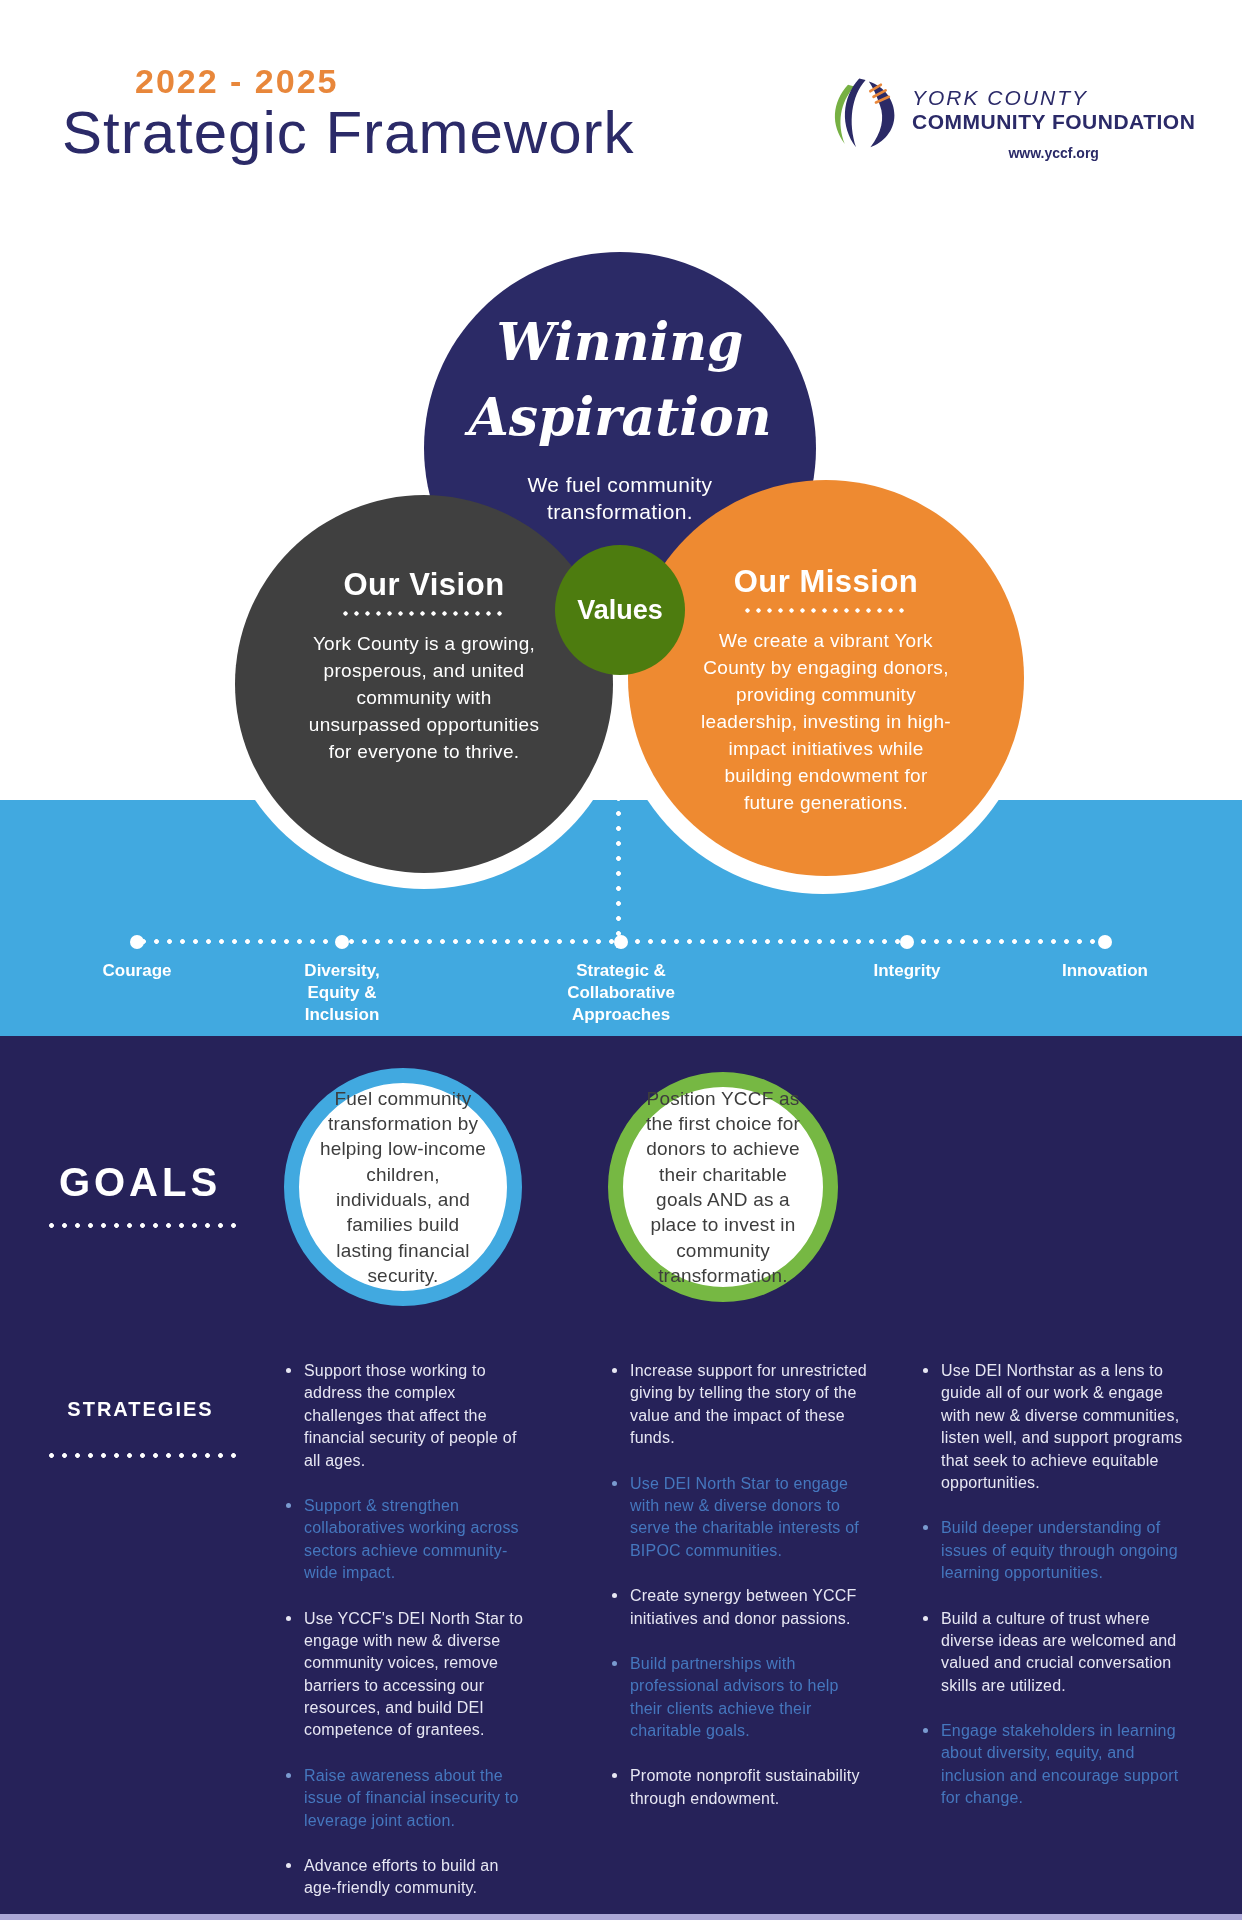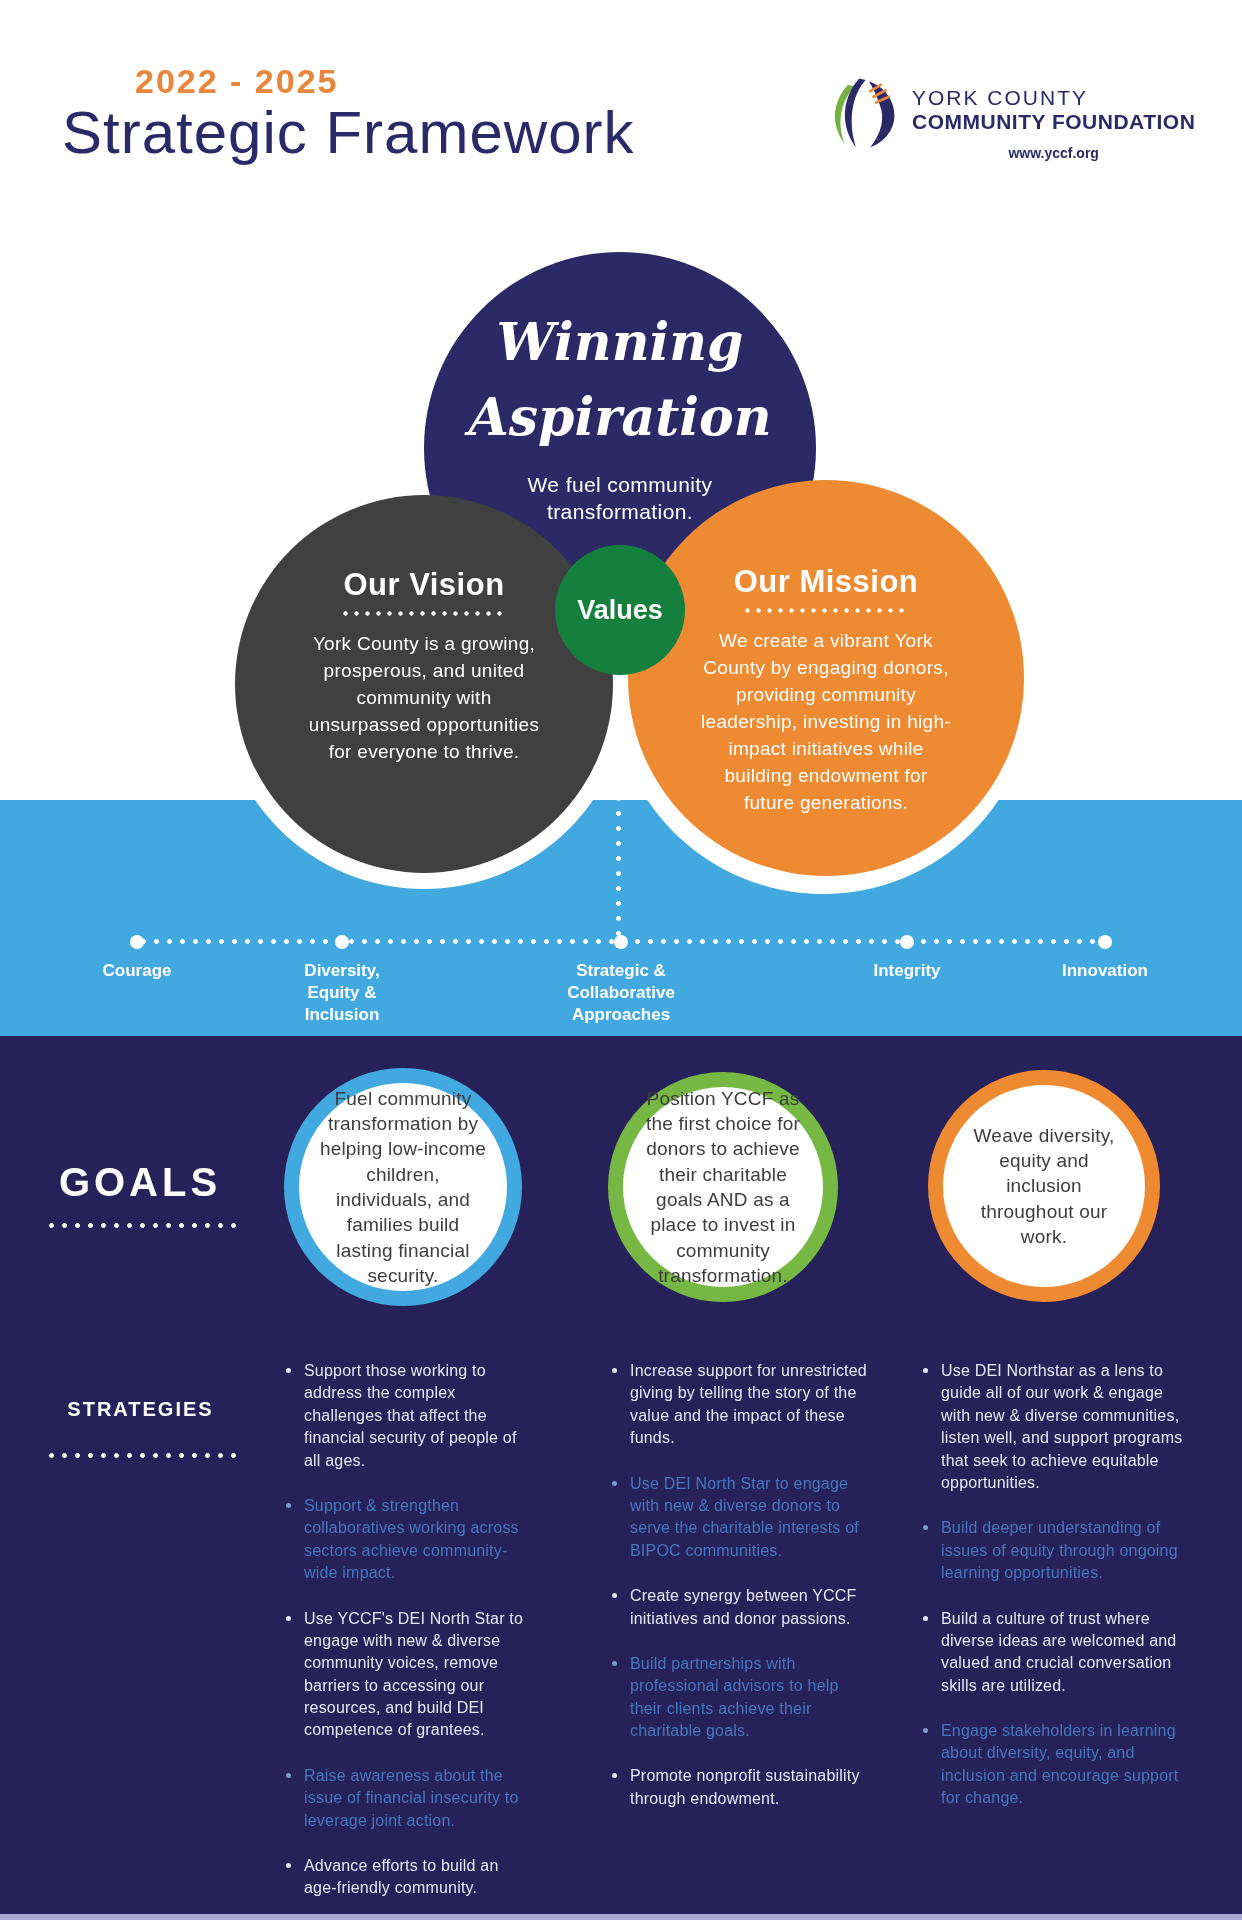--- a/index.html
+++ b/index.html
@@ -7,38 +7,38 @@
         font-family:"Liberation Sans", sans-serif;}
 
   
   .years{position:absolute;left:135px;top:62px;font-size:34px;font-weight:bold;
          letter-spacing:2px;color:#E8873B;}
   .main-title{position:absolute;left:62px;top:98px;font-size:60px;font-weight:normal;
               letter-spacing:1px;color:#2B2A68;}
   .logo{position:absolute;left:824px;top:72px;display:flex;align-items:flex-start;gap:8px;}
   .logo-mark{width:80px;height:80px;flex:0 0 auto;}
   .logo-textwrap{padding-top:14px;}
-  .logo-line1{font-size:21px;letter-spacing:2px;color:#2B2A68;}
+  .logo-line1{font-size:21px;letter-spacing:2px;color:#2B2A68;font-style:italic;}
   .logo-line2{font-size:21px;font-weight:bold;letter-spacing:0.5px;color:#2B2A68;}
   .logo-url{font-size:14px;font-weight:bold;color:#2B2A68;text-align:center;margin-top:11px;}
 
   
   .band{position:absolute;left:0;top:800px;width:1242px;height:236px;background:#41A9E0;z-index:1;}
   .halo{position:absolute;border-radius:50%;background:#ffffff;z-index:2;}
   .halo-vision{left:219px;top:479px;width:410px;height:410px;}
   .halo-mission{left:612px;top:472px;width:422px;height:422px;}
   .circle{position:absolute;border-radius:50%;display:flex;flex-direction:column;
           align-items:center;text-align:center;color:#fff;}
   .c-aspiration{left:424px;top:252px;width:392px;height:392px;background:#2B2A66;z-index:3;
                 justify-content:flex-start;padding-top:52px;box-sizing:border-box;}
   .c-vision{left:235px;top:495px;width:378px;height:378px;background:#404040;z-index:4;
             justify-content:flex-start;padding-top:72px;box-sizing:border-box;}
   .c-mission{left:628px;top:480px;width:396px;height:396px;background:#EE8A31;z-index:4;
              justify-content:flex-start;padding-top:84px;box-sizing:border-box;}
-  .c-values{left:555px;top:545px;width:130px;height:130px;background:#15803d;z-index:5;
+  .c-values{left:555px;top:545px;width:130px;height:130px;background:#4d7c0f;z-index:5;
             justify-content:center;}
   .script{font-family:"DejaVu Serif", serif;font-style:italic;font-weight:bold;
           font-size:52px;line-height:1.45;}
   .asp-sub{font-size:21px;letter-spacing:0.4px;margin-top:16px;width:220px;line-height:1.3;}
   .circle-title{font-size:31px;font-weight:bold;letter-spacing:0.5px;}
   .mini-dots{height:7px;width:168px;margin:7px auto 14px auto;
              background-image:radial-gradient(circle,#ffffff 1.9px,rgba(255,255,255,0) 2.4px);
              background-size:11px 7px;background-repeat:repeat-x;background-position:left center;}
   .circle-body{font-size:19px;line-height:1.42;letter-spacing:0.3px;width:236px;}
   .c-mission .circle-body{width:252px;}
@@ -164,23 +164,20 @@
 
   <div class="section-head goals-head">GOALS</div>
   <div class="head-dots goals-dots"></div>
 
   <div class="goal goal-1">
     <div class="goal-text">Fuel community transformation by helping low-income children, individuals, and families build lasting financial security.</div>
   </div>
   <div class="goal goal-2">
     <div class="goal-text">Position YCCF as the first choice for donors to achieve their charitable goals AND as a place to invest in community transformation.</div>
   </div>
-  <div class="goal goal-3">
-    <div class="goal-text">Weave diversity, equity and inclusion throughout our work.</div>
-  </div>
 
   <div class="section-head strategies-head">STRATEGIES</div>
   <div class="head-dots strategies-dots"></div>
 
   <ul class="strat-col col-1">
     <li class="strat white">
         <span class="bdot"></span>
         <span>Support those working to address the complex challenges that affect the financial security of people of all ages.</span>
       </li>
     <li class="strat blue">

